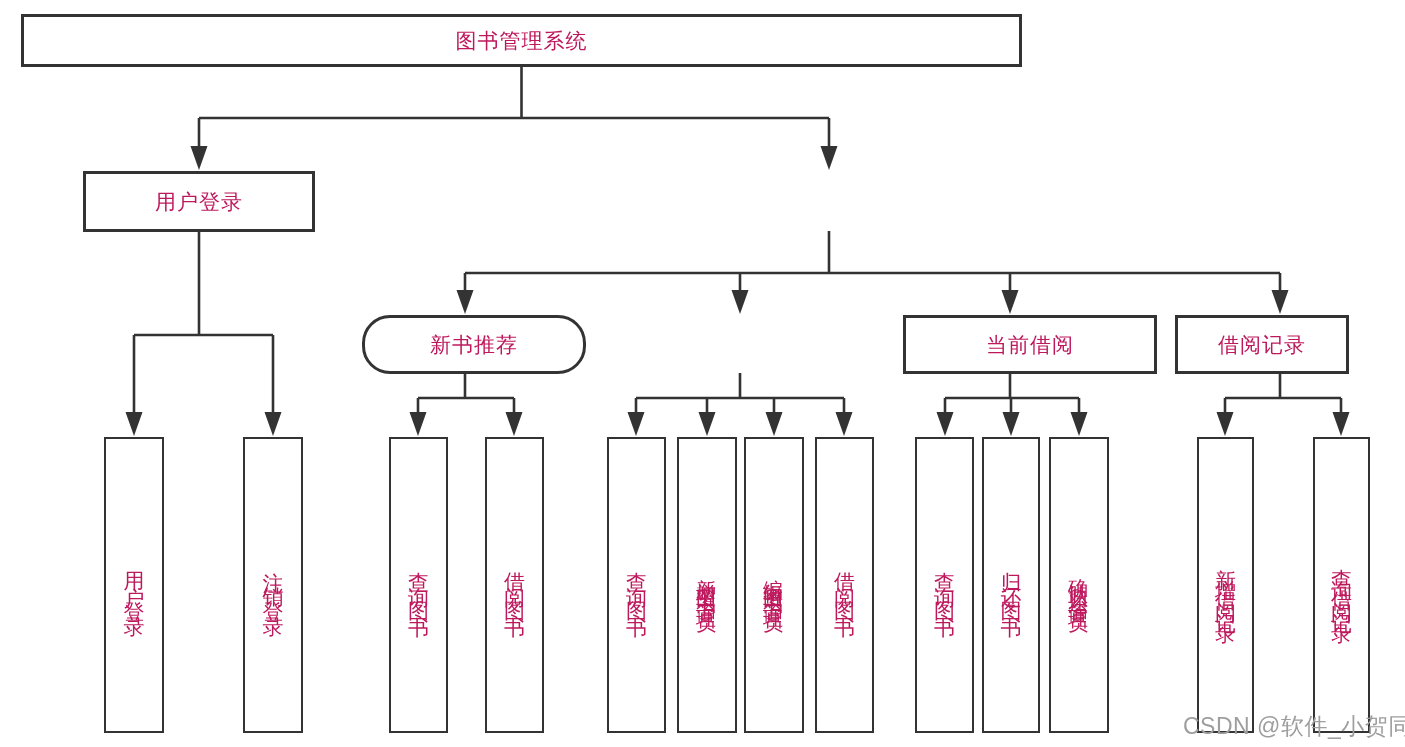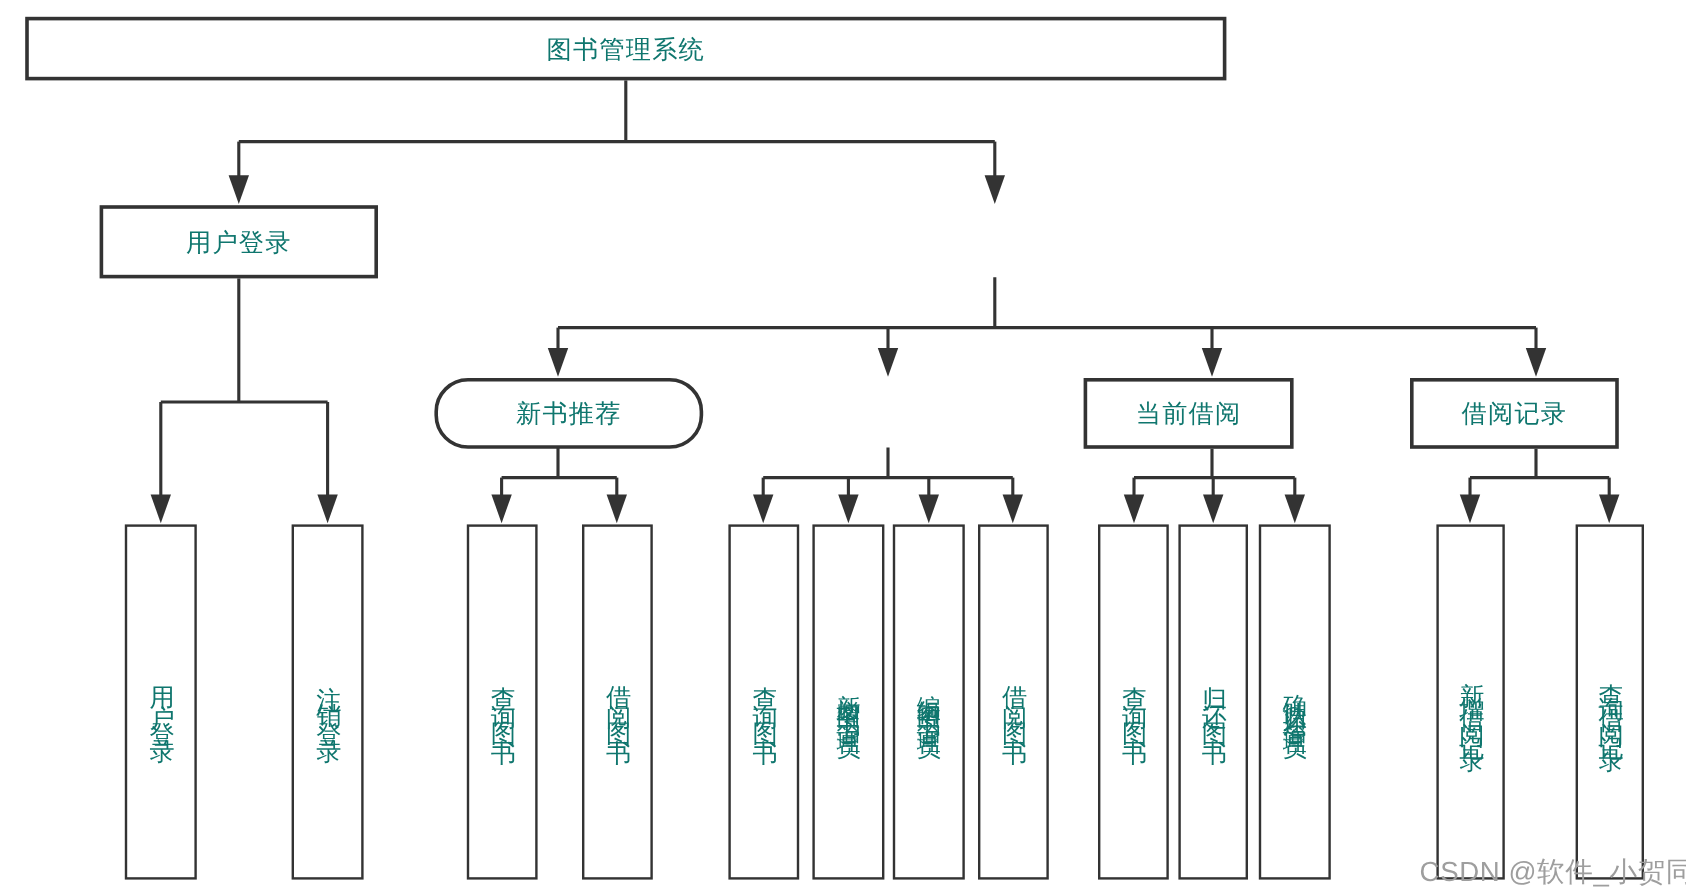--- a/index.html
+++ b/index.html
@@ -6,21 +6,21 @@
   .stage{
     position:relative;width:1405px;height:747px;background:#ffffff;
     font-family:"Liberation Sans","DejaVu Sans",sans-serif;color:#212121;overflow:hidden;
   }
   .wires{position:absolute;left:0;top:0;width:1405px;height:747px;pointer-events:none;}
   .wires path,.wires line{stroke:#333333;stroke-width:2.6;fill:none;}
   .wires polygon{fill:#333333;stroke:none;}
   .node{
     position:absolute;box-sizing:border-box;border:3px solid #333333;background:#ffffff;
     display:flex;align-items:center;justify-content:center;
-    font-size:21px;letter-spacing:1px;color:#0f766e;
+    font-size:21px;letter-spacing:1px;color:#be185d;
   }
   .leaf{border-width:2.6px;}
   .v{writing-mode:vertical-rl;text-orientation:mixed;white-space:nowrap;}
   .v4{letter-spacing:15px;font-size:21px;}
   .v6{letter-spacing:11px;font-size:21px;}
   .v9{letter-spacing:5px;font-size:20px;}
   .watermark{
     position:absolute;top:711px;left:1183px;font-size:23px;letter-spacing:0.5px;
     color:#9e9e9e;z-index:5;white-space:nowrap;
   }
@@ -103,21 +103,21 @@
     <span>图书管理系统</span>
   </div>
 
   <div class="node" style="left:83px;top:171px;width:232px;height:61px;">
     <span>用户登录</span>
   </div>
 
   <div class="node" style="left:362px;top:315px;width:224px;height:59px;border-radius:28px;">
     <span>新书推荐</span>
   </div>
-  <div class="node" style="left:903px;top:315px;width:175px;height:59px;">
+  <div class="node" style="left:903px;top:315px;width:254px;height:59px;">
     <span>当前借阅</span>
   </div>
   <div class="node" style="left:1175px;top:315px;width:174px;height:59px;">
     <span>借阅记录</span>
   </div>
 
   <div class="node leaf" style="left:104px;top:437px;width:60px;height:296px;">
     <span class="v v4">用户登录</span>
   </div>
   <div class="node leaf" style="left:243px;top:437px;width:60px;height:296px;">

